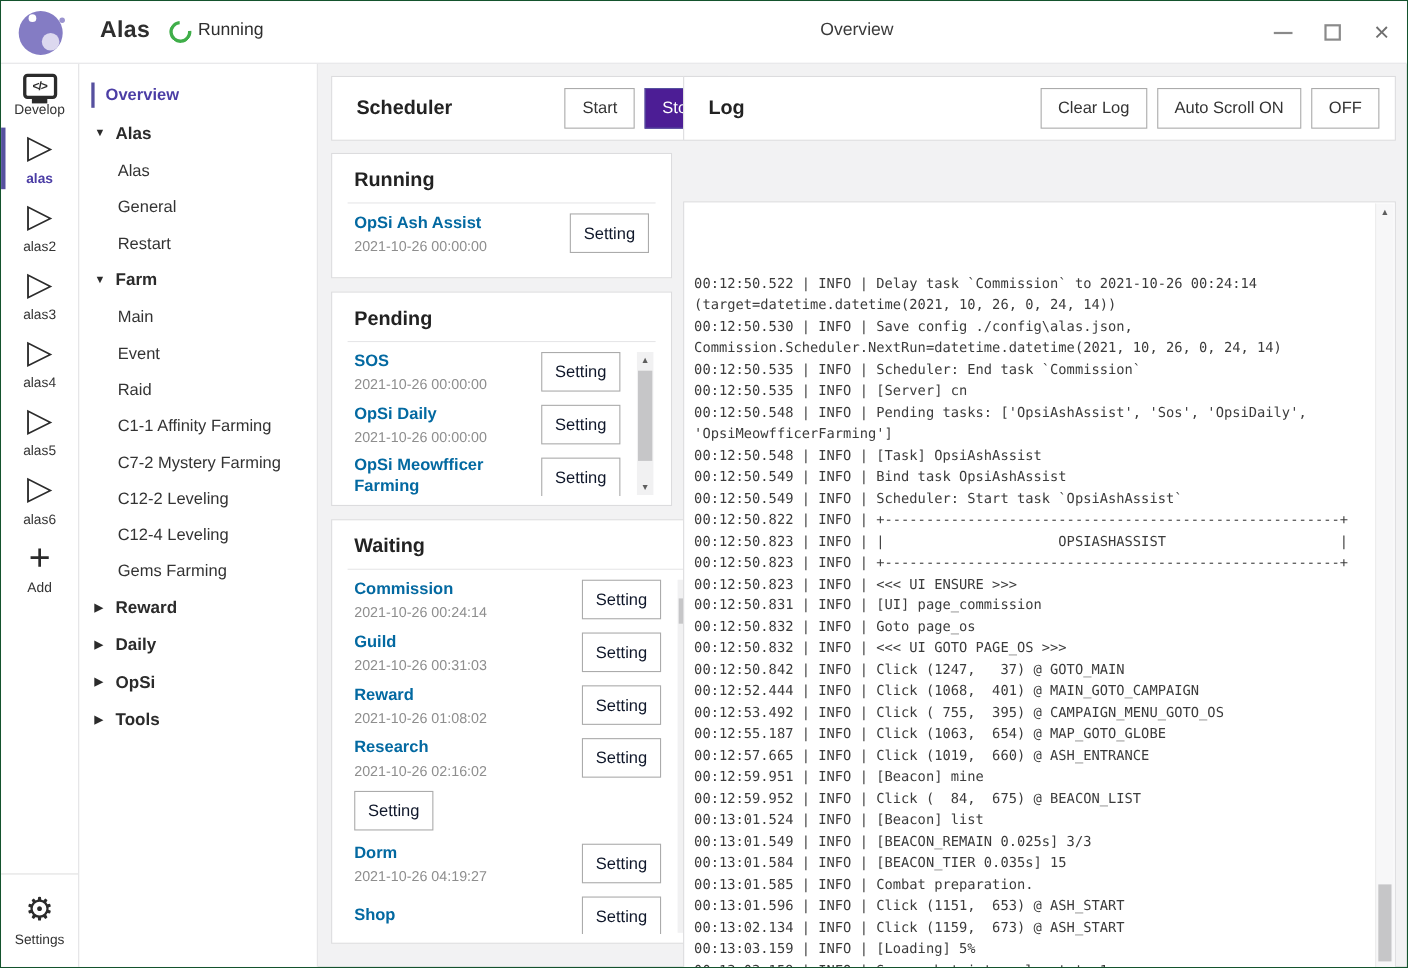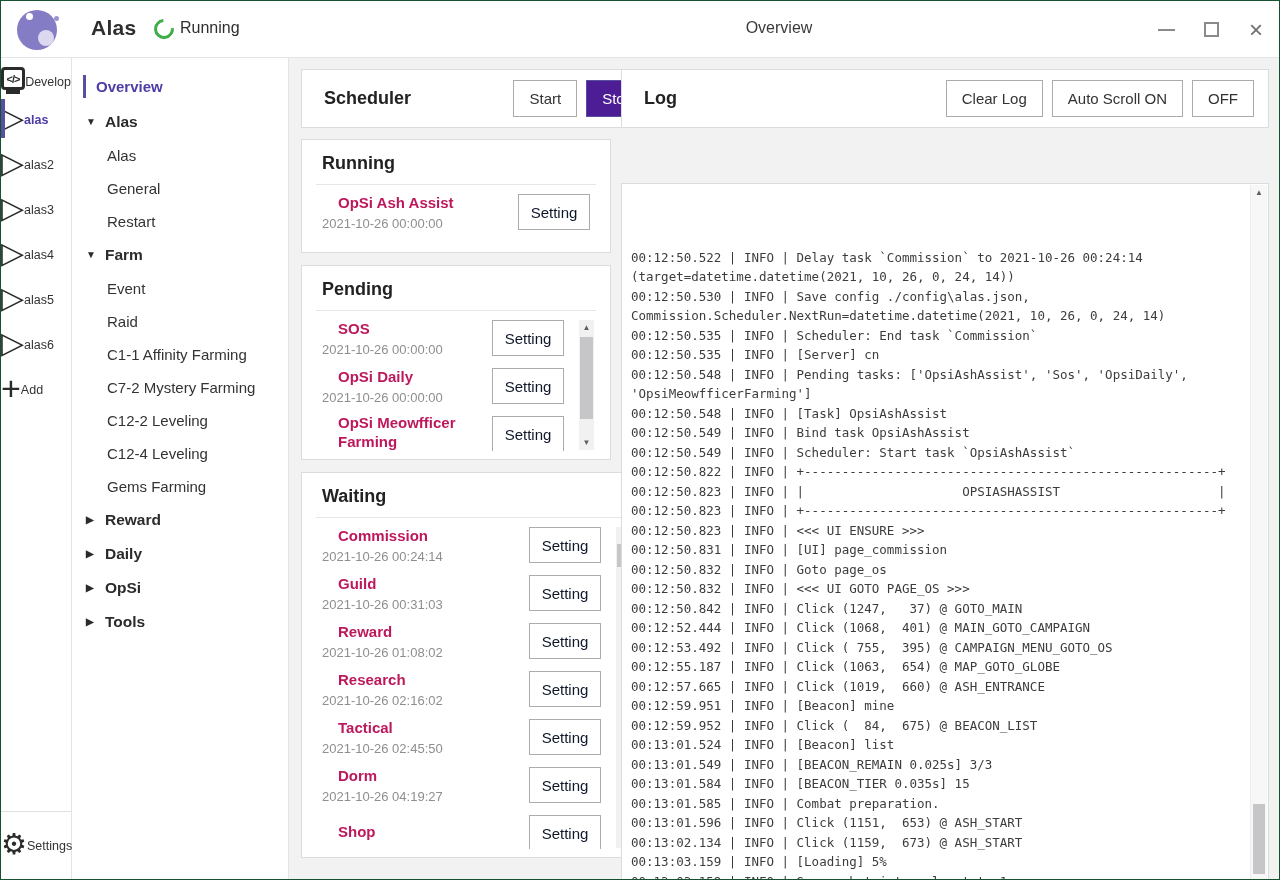--- a/index.html
+++ b/index.html
@@ -22,21 +22,21 @@
   .runstat { position:absolute; left:179px; top:18px; font-size:16px; color:#2e2e2e; }
   .wintitle { position:absolute; left:278px; right:0; top:18px; text-align:center; font-size:16px; color:#3a3a3a; }
   .winbtns { position:absolute; right:14px; top:0; height:57px; display:flex; align-items:center; gap:27px; }
   .winbtn { width:18px; height:18px; display:flex; align-items:center; justify-content:center; cursor:pointer; }
   .ic-min { width:17px; height:2px; background:#8a8a8a; }
   .ic-max { width:15px; height:15px; border:2px solid #8a8a8a; }
   .ic-close { font-size:24px; color:#6f6f6f; line-height:15px; font-weight:300; }
   
   .rail { position:absolute; top:57px; left:0; bottom:0; width:71px; background:#fff; border-right:1px solid #e4e4e6;
           display:flex; flex-direction:column; align-items:center; padding-top:8px; z-index:4; }
-  .rail-item { position:relative; width:100%; display:flex; flex-direction:row; align-items:center; padding:5px 0 6px; cursor:pointer; }
+  .rail-item { position:relative; width:100%; display:flex; flex-direction:column; align-items:center; padding:5px 0 6px; cursor:pointer; }
   .ricon { height:34px; display:flex; align-items:center; justify-content:center; color:#2b2b2b; }
   .ricon.icon-play::before { content:"▷"; font-size:30px; line-height:30px; }
   .ricon.icon-plus::before { content:"+"; font-size:34px; font-weight:200; line-height:30px; }
   .ricon.icon-gear::before { content:"⚙"; font-size:29px; line-height:30px; }
   .ricon.icon-code { width:31px; height:23px; border:3px solid #2b2b2b; border-radius:4px; position:relative; margin-top:-4px; }
   .ricon.icon-code::before { content:"</>"; font-size:11px; font-weight:bold; color:#2b2b2b; position:absolute; left:50%; top:50%; transform:translate(-50%,-50%); letter-spacing:-1px; }
   .ricon.icon-code::after { content:""; position:absolute; left:50%; bottom:-7px; transform:translateX(-50%); width:14px; height:4px; background:#2b2b2b; }
   .rlabel { font-size:12.5px; color:#333; margin-top:3px; }
   .rail-item.active::before { content:""; position:absolute; left:0; top:3px; bottom:3px; width:4px; background:#56509f; }
   .rail-item.active .rlabel { color:#4b3da5; font-weight:bold; }
@@ -63,21 +63,21 @@
   .btnrow { display:flex; gap:9px; }
   .btn { height:37px; padding:0 15px; background:#fff; border:1px solid #ababab; font-size:15px; color:#333;
          font-family:"Liberation Sans", sans-serif; cursor:pointer; white-space:nowrap; }
   .btn-primary { background:#4c1d95; border-color:#56509f; color:#fff; }
   .sec-title { font-size:18px; font-weight:600; color:#222; padding:13px 20px 10px; }
   .sec-divider { border-bottom:1px solid #e6e6e8; margin:0 14px; }
   .task-list { position:relative; overflow:hidden; padding:2px 20px 0; height:calc(100% - 53px); }
   .task-list.scrollpad { padding-right:46px; }
   .task-row { display:flex; align-items:center; justify-content:space-between; min-height:48px; padding:4px 0 2px; }
   .task-info { width:158px; }
-  .task-name { font-size:15px; font-weight:600; color:#be185d; line-height:19px;margin-left:16px; }
+  .task-name { font-size:15px; font-weight:600; color:#0369a1; line-height:19px; }
   .task-time { font-size:13px; color:#8e8e8e; margin-top:4px; }
   .btn-setting { width:72px; height:36px; padding:0; font-size:15px; color:#0f172a; flex:none; }
   
   .vscroll { position:absolute; width:15px; background:#f1f1f2; cursor:pointer; }
   .vscroll .sb-up, .vscroll .sb-down { position:absolute; left:0; right:0; height:15px; font-size:8px; color:#5e5e5e; text-align:center; line-height:15px; }
   .vscroll .sb-up { top:0; } .vscroll .sb-down { bottom:0; }
   .vscroll .sb-up::before { content:"▲"; } .vscroll .sb-down::before { content:"▼"; }
   .vscroll .sb-thumb { position:absolute; left:1px; right:1px; background:#c6c6c8; }
   .sb-pending { right:16px; top:54px; bottom:9px; }
   .sb-pending .sb-thumb { top:17px; height:82px; }
@@ -186,20 +186,23 @@
       </div>
 
       <div class="nav-item nav-child" data-interactable="true">
         <span data-interactable="false">Restart</span>
       </div>
 
       <div class="nav-item nav-group" data-interactable="true">
         <span class="arrow" data-interactable="false">▼</span><span data-interactable="false">Farm</span>
       </div>
 
+      <div class="nav-item nav-child" data-interactable="true">
+        <span data-interactable="false">Main</span>
+      </div>
 
       <div class="nav-item nav-child" data-interactable="true">
         <span data-interactable="false">Event</span>
       </div>
 
       <div class="nav-item nav-child" data-interactable="true">
         <span data-interactable="false">Raid</span>
       </div>
 
       <div class="nav-item nav-child" data-interactable="true">
@@ -333,24 +336,20 @@
 
           <div class="task-row" data-interactable="false">
             <div class="task-info">
               <div class="task-name" data-interactable="false">Research</div>
               <div class="task-time" data-interactable="false">2021-10-26 02:16:02</div>
             </div>
             <button class="btn btn-setting" data-interactable="true">Setting</button>
           </div>
 
           <div class="task-row" data-interactable="false">
-            <div class="task-info">
-              <div class="task-name" data-interactable="false">Tactical</div>
-              <div class="task-time" data-interactable="false">2021-10-26 02:45:50</div>
-            </div>
             <button class="btn btn-setting" data-interactable="true">Setting</button>
           </div>
 
           <div class="task-row" data-interactable="false">
             <div class="task-info">
               <div class="task-name" data-interactable="false">Dorm</div>
               <div class="task-time" data-interactable="false">2021-10-26 04:19:27</div>
             </div>
             <button class="btn btn-setting" data-interactable="true">Setting</button>
           </div>

